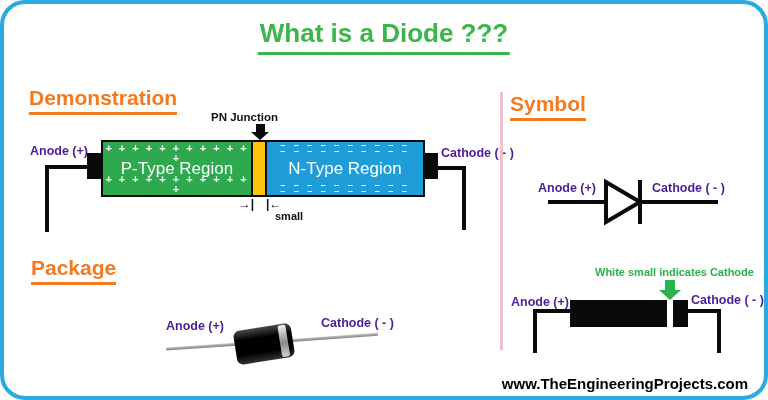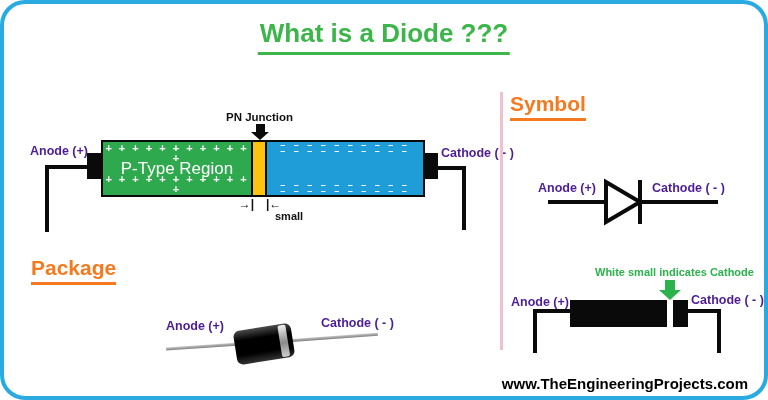--- a/index.html
+++ b/index.html
@@ -51,20 +51,21 @@
   .lead{background:linear-gradient(180deg,#c8c8c8,#7e7e7e);}
   .footer-link{color:#000000;font-weight:bold;font-size:15px;white-space:nowrap;}
 </style>
 </head>
 <body>
 
 <div class="canvas">
 
   <div class="abs title">What is a Diode ???</div>
 
+  <div class="abs sec-hdr" style="left:25px;top:82px;">Demonstration</div>
 
   <div class="abs lbl" style="left:26px;top:140px;">Anode (+)</div>
   <div class="abs lbl" style="left:437px;top:142px;">Cathode ( - )</div>
 
   <div class="abs wire" style="left:41px;top:161px;width:45px;height:3.5px;"></div>
   <div class="abs wire" style="left:41px;top:161px;width:3.5px;height:67px;"></div>
   <div class="abs terminal" style="left:83px;top:149px;width:15px;height:26px;"></div>
 
   <div class="abs terminal" style="left:420px;top:149px;width:14px;height:26px;"></div>
   <div class="abs wire" style="left:432px;top:162px;width:30px;height:3.5px;"></div>
@@ -73,26 +74,27 @@
   <div class="abs bar" style="left:97px;top:136px;width:324px;height:57px;">
     <div class="region region-green">
       <div class="scatter scatter-top plus-row">+ + + + + + + + + + + +</div>
       <div class="region-label">P-Type Region</div>
       <div class="scatter scatter-bottom plus-row">+ + + + + + + + + + + +</div>
     </div>
     <div class="region region-junction"></div>
     <div class="region region-blue">
       <div class="scatter scatter-top minus-row">– – – – – – – – – –
 – – – – – – – – – –</div>
+      <div class="region-label">N-Type Region</div>
       <div class="scatter scatter-bottom minus-row">– – – – – – – – – –
 – – – – – – – – – –</div>
     </div>
   </div>
 
-  <div class="abs small-lbl" style="left:222px;top:107px;font-size:11.5px;">PN Junction</div>
+  <div class="abs small-lbl" style="left:207px;top:107px;font-size:11.5px;">PN Junction</div>
   <div class="abs arrow-stem-black" style="left:252px;top:120px;width:9px;height:8px;"></div>
   <div class="abs arrow-head-black" style="left:247px;top:128px;"></div>
 
   <div class="abs dim-arrow" style="left:226px;top:193px;width:24px;text-align:right;">→|</div>
   <div class="abs dim-arrow" style="left:262px;top:193px;">|←</div>
   <div class="abs small-lbl" style="left:239px;top:206px;margin-left:32px;">small</div>
 
   <div class="abs divider" style="left:496px;top:88px;width:2.5px;height:258px;"></div>
 
   <div class="abs sec-hdr" style="left:506px;top:88px;">Symbol</div>

